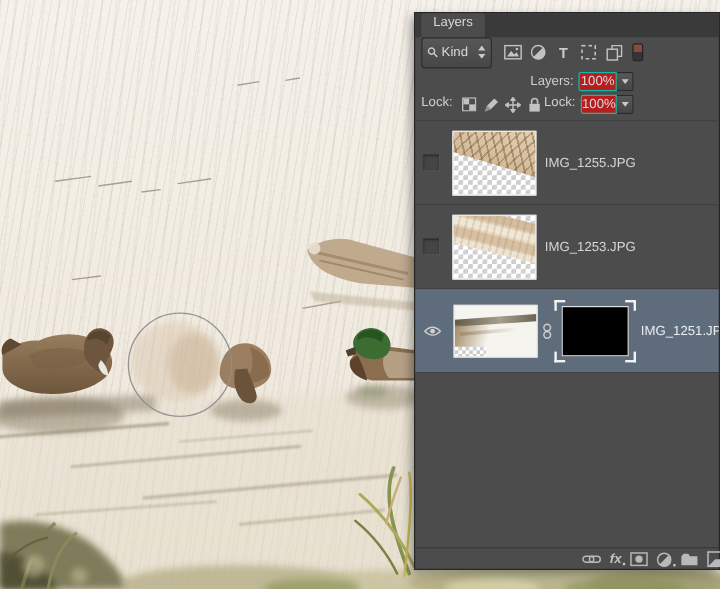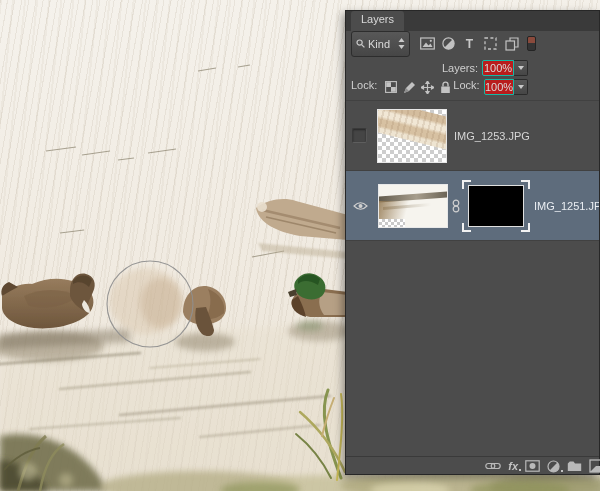--- a/index.html
+++ b/index.html
@@ -327,20 +327,27 @@
     </span>
     <span class="rlabel op-label">Lock:</span>
     <span class="field">100%</span>
     <span class="fieldbtn">
         <i></i>
       </span>
   </div>
 
   <div class="list">
 
+    <div class="layer-row">
+      <span class="vis-well"></span>
+      <span class="thumb">
+          <span class="band band-net"></span>
+        </span>
+      <span class="layer-name">IMG_1255.JPG</span>
+    </div>
 
 
     <div class="layer-row">
       <span class="vis-well"></span>
       <span class="thumb">
           <span class="band band-rope"></span>
         </span>
       <span class="layer-name">IMG_1253.JPG</span>
     </div>
 

